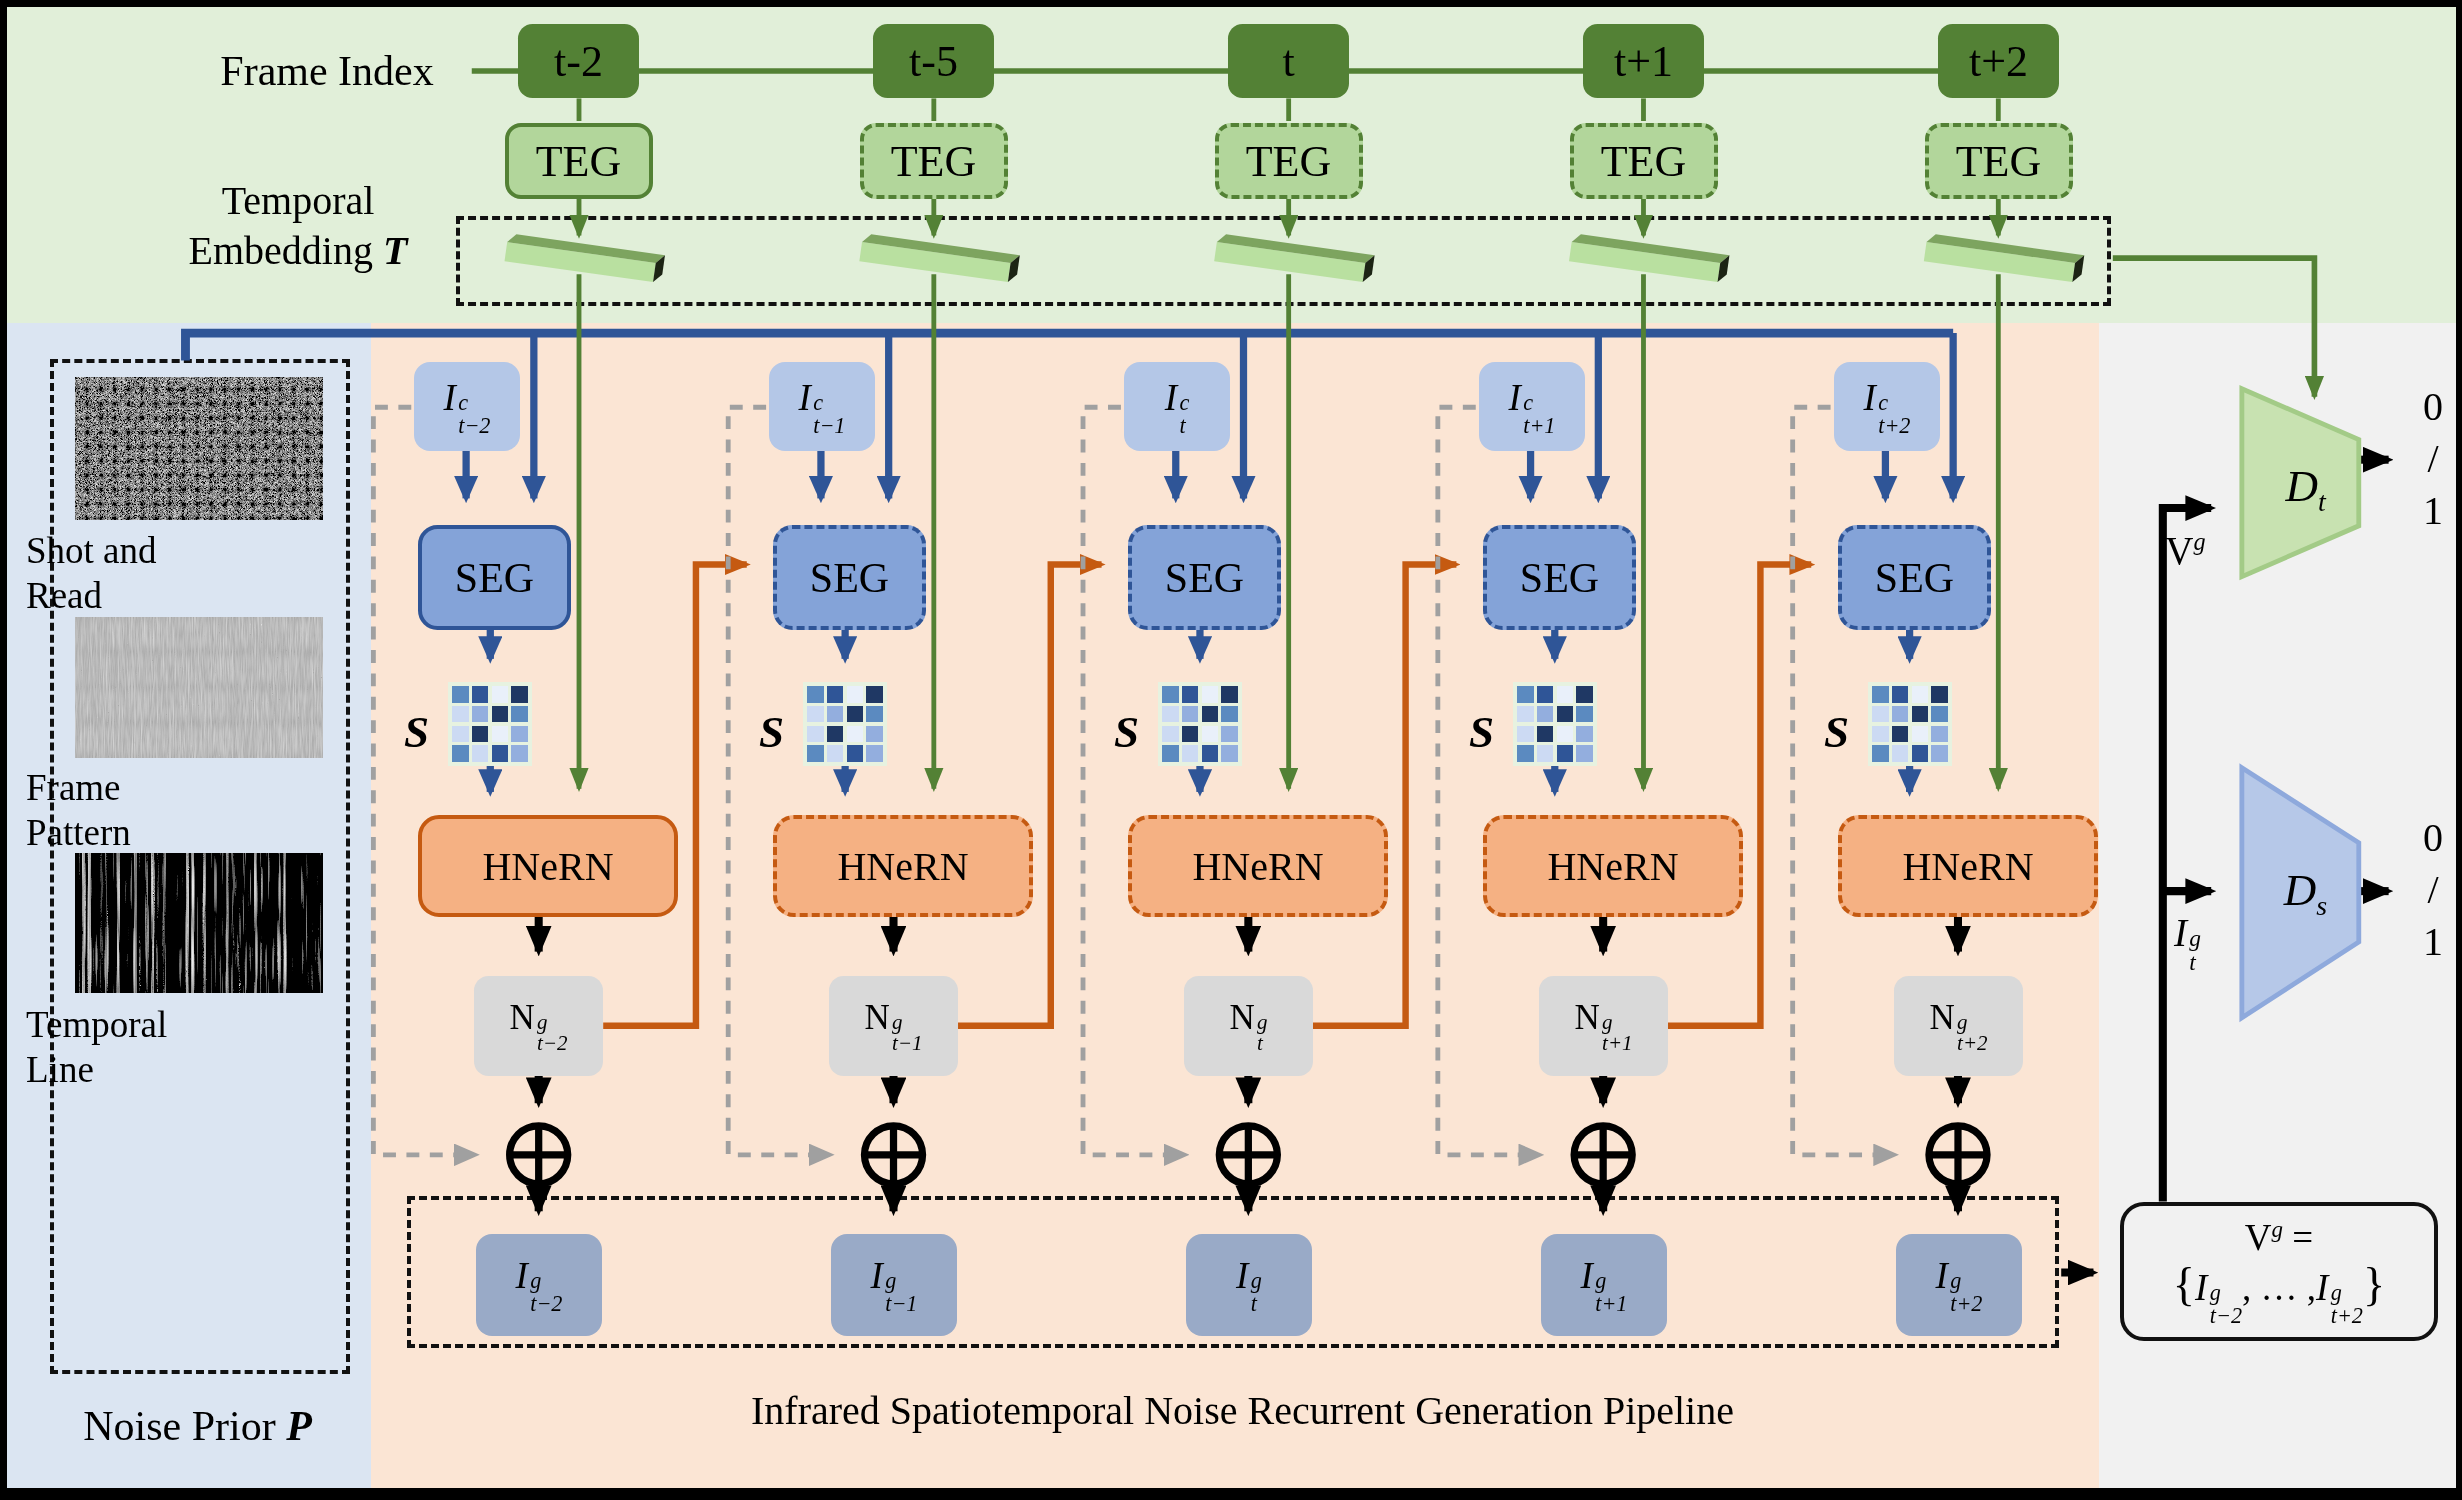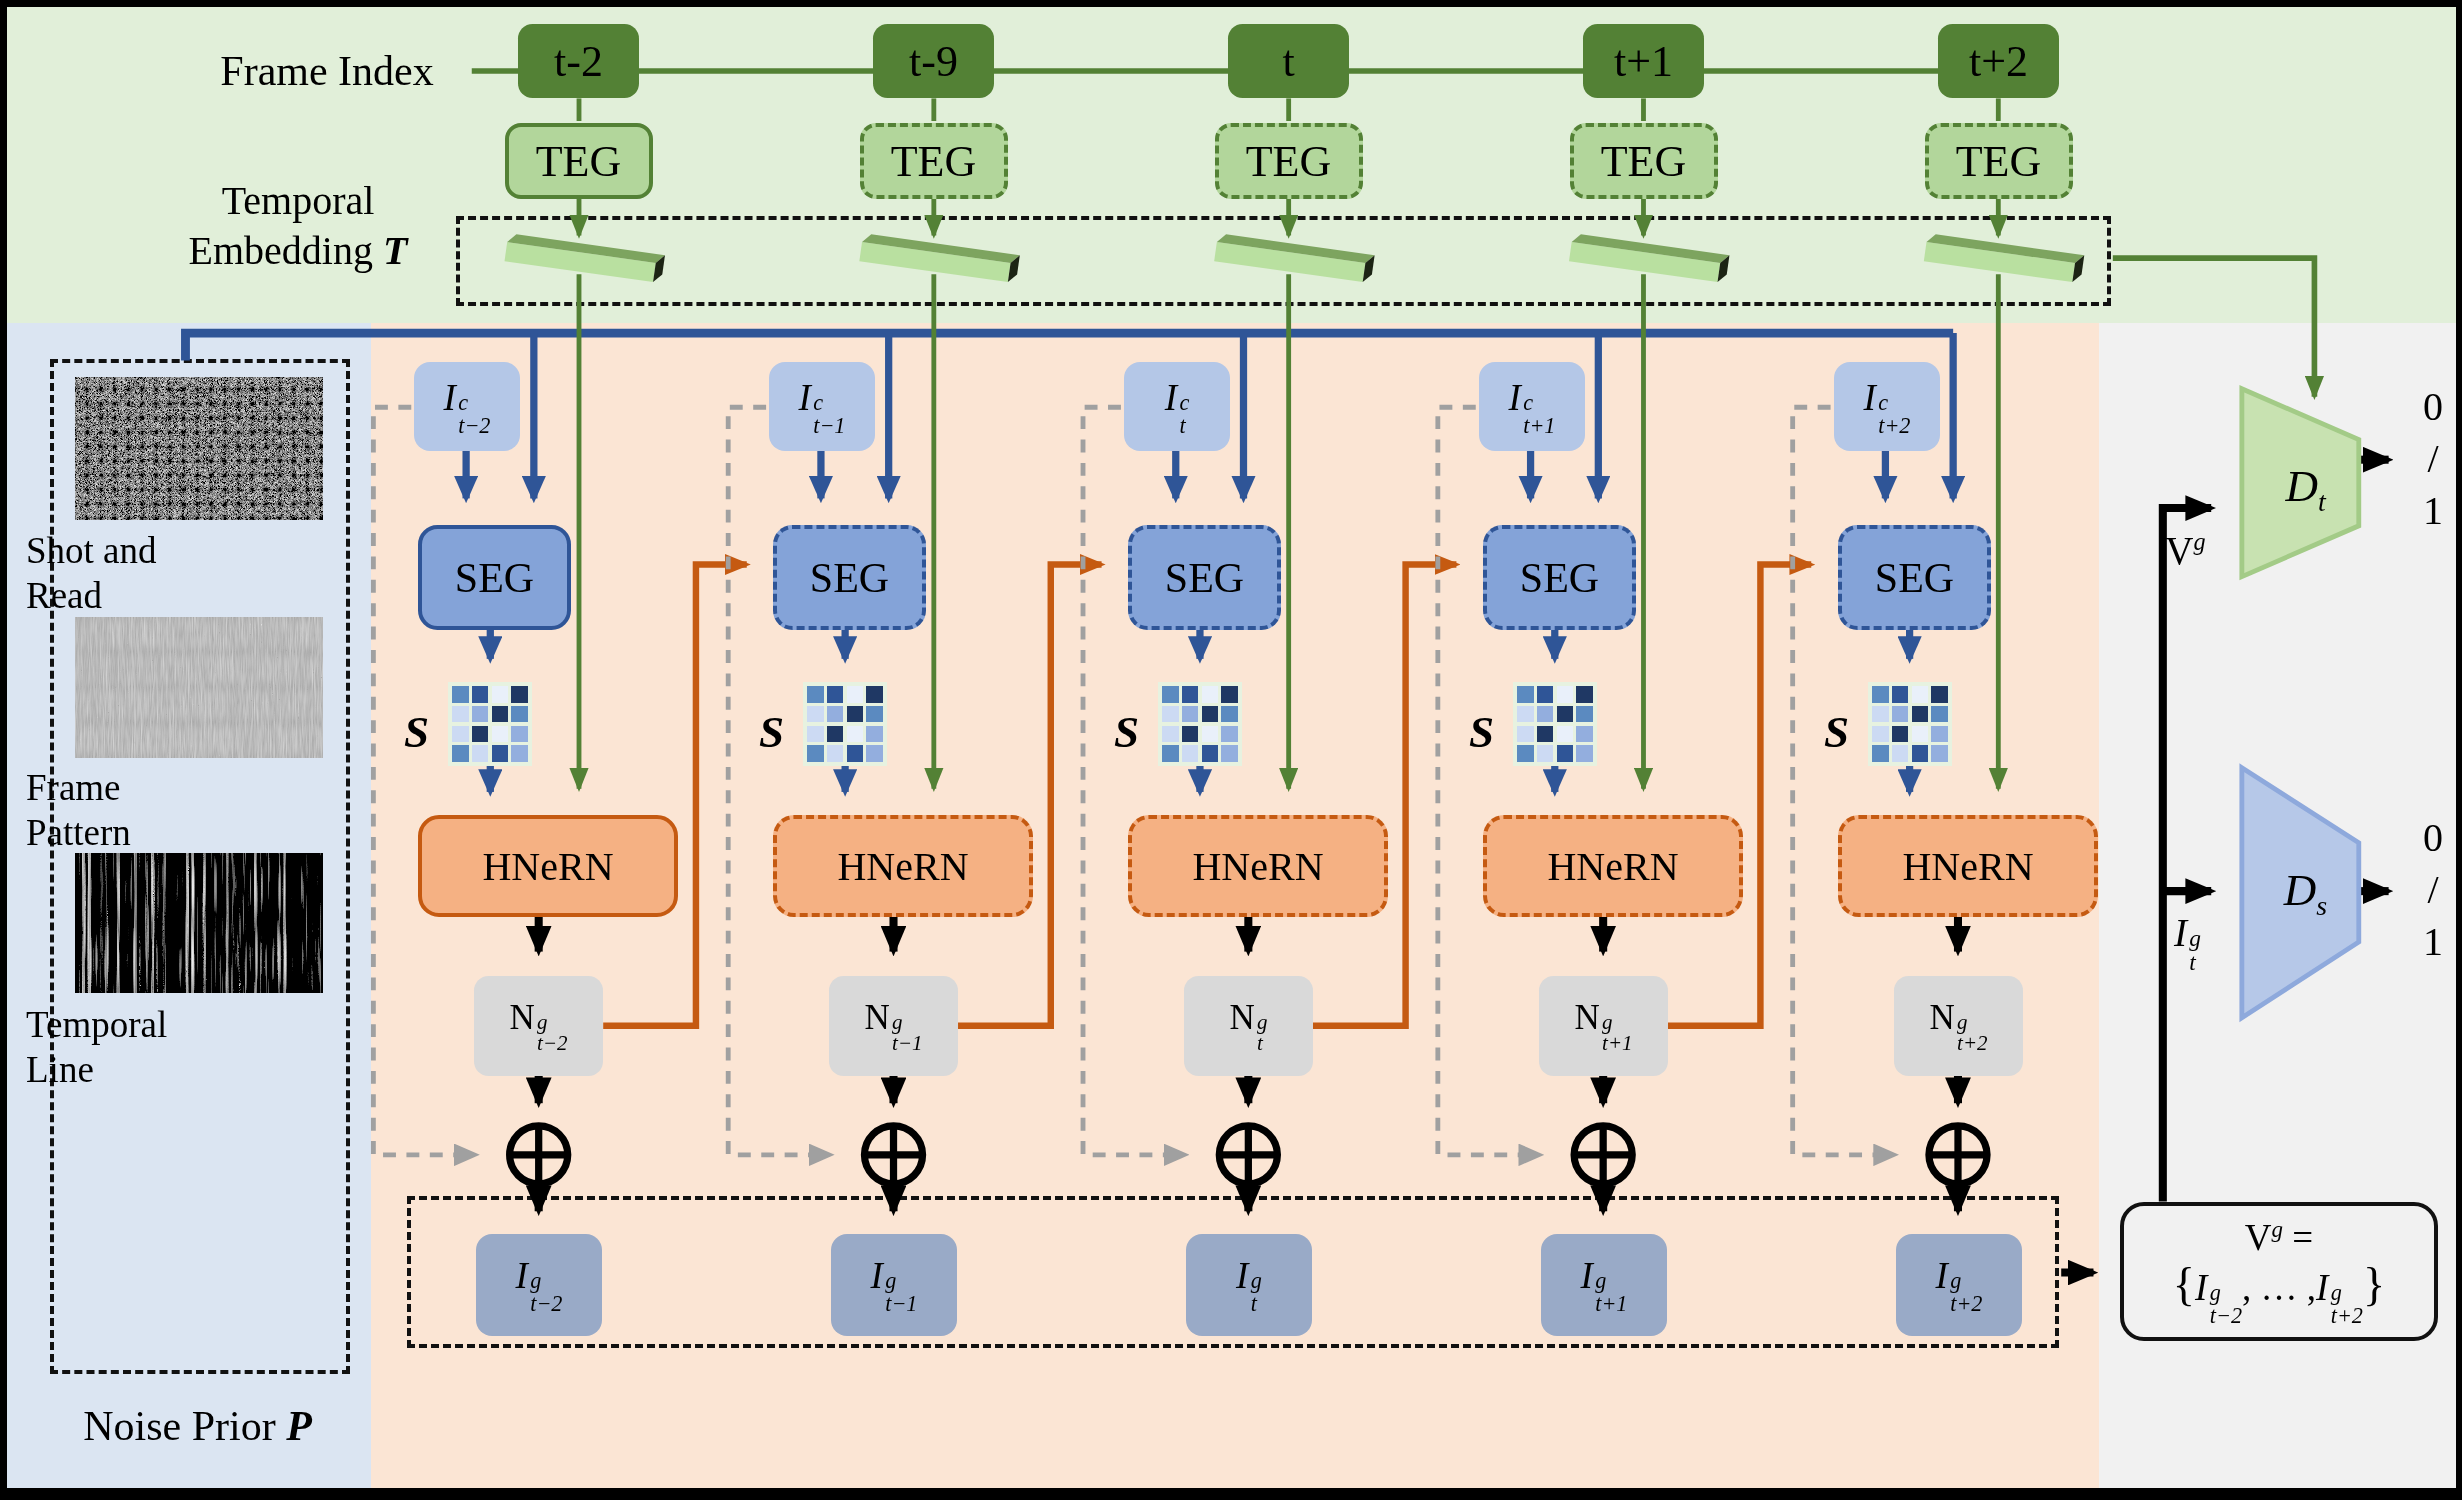--- a/index.html
+++ b/index.html
@@ -295,20 +295,21 @@
     </svg>
   </div>
   <div class="np-label zbox" style="top:1002px;">
     <span>Temporal</span><br><span>Line</span>
   </div>
 
   <div class="lbl zbox" id="np-caption">
     <span><span>Noise Prior</span>&nbsp;<span class="bi">P</span></span>
   </div>
 
+  <div class="lbl zbox" id="pipeline-caption">Infrared Spatiotemporal Noise Recurrent Generation Pipeline</div>
 
   <div class="lbl zbox" id="dt-label">
     <span><span>D</span><sub style="font-size:0.62em;">t</sub></span>
   </div>
   <div class="lbl zbox" id="ds-label">
     <span><span>D</span><sub style="font-size:0.62em;">s</sub></span>
   </div>
   <div class="lbl zbox" id="vg-label">
     <span><span>V</span><sup class="g">g</sup></span>
   </div>
@@ -385,21 +386,21 @@
       </div>
       <div class="box ig-box zbox">
         <span><span class="mvar">I</span><span class="stack">
             <span>g</span>
             <span>t−2</span>
           </span></span>
       </div>
     </div>
 
     <div class="frame-unit" style="left: 845px;">
-      <div class="box frame-box zbox">t-9</div>
+      <div class="box frame-box zbox">t-5</div>
       <div class="box teg-box zbox dashed">TEG</div>
     </div>
 
     <div class="column" style="left: 692px;">
       <div class="box ic-box zbox">
         <span><span class="mvar">I</span><span class="stack">
             <span>c</span>
             <span>t−1</span>
           </span></span>
       </div>

